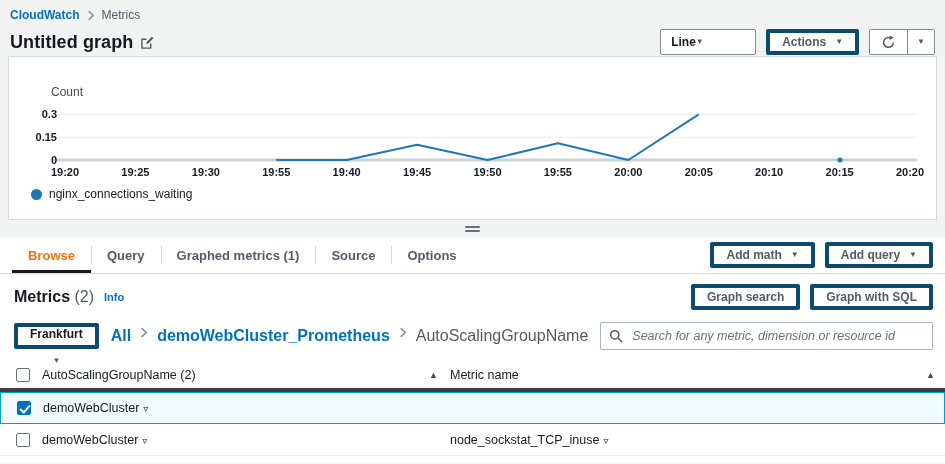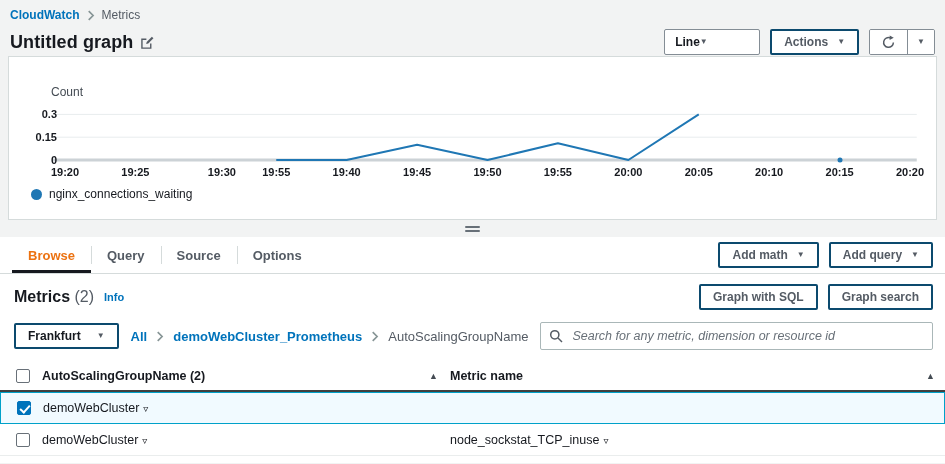--- a/index.html
+++ b/index.html
@@ -20,21 +20,21 @@
   .crumbs .cur { color: #545b64; }
   .title-row { display: flex; align-items: center; margin-top: 7px; }
   .title-row h1 { font-size: 18px; font-weight: bold; letter-spacing: .1px; }
   .edit-btn { margin-left: 8px; display: inline-flex; cursor: pointer; }
 
   .toolbar { margin-left: auto; display: flex; align-items: center; gap: 10px; }
   .btn, .select, .seg-wrap, .split {
     height: 26px; background: #fff; border-radius: 2px; font-size: 12px;
   }
   .btn {
-    border: 2px solid #0c4a6e; color: #545b64; font-weight: bold;
+    border: 4px solid #0c4a6e; color: #545b64; font-weight: bold;
     display: inline-flex; align-items: center; gap: 9px; padding: 0 12px; cursor: pointer;
     font-family: inherit;
   }
   .caret { font-size: 8px; color: #545b64; line-height: 1; }
   .seg-wrap { border: 1px solid #d5dbdb; display: flex; align-items: stretch; overflow: hidden; }
   .seg { padding: 0 10px; display: flex; align-items: center; font-size: 12px; font-weight: bold;
          color: #545b64; cursor: pointer; }
   .seg.selected { color: #0073bb; }
   .seg.custom { border-left: 1px solid #d5dbdb; gap: 7px; padding: 0 11px; }
   .select { border: 1px solid #848d95; width: 96px; display: inline-flex; align-items: center;
@@ -81,33 +81,33 @@
 
   .metrics-row { display: flex; align-items: center; padding: 10px 12px 6px 14px; }
   .metrics-row h2 { font-size: 16px; }
   .metrics-row h2 .b { font-weight: bold; }
   .metrics-row h2 .cnt { font-weight: normal; color: #545b64; }
   .info { margin-left: 10px; font-size: 11px; font-weight: bold; color: #0073bb;
           text-decoration: none; cursor: pointer; }
   .metrics-row .spacer { flex: 1; }
 
   .filter-row { display: flex; align-items: center; padding: 6px 12px 8px 14px; gap: 12px; }
-  .region { color: #16191f; gap: 16px; }
-  .path { display: flex; align-items: center; gap: 9px; font-size: 13px; white-space: nowrap; }
+  .region { color: #16191f; gap: 16px; flex-direction: column; }
+  .path { display: flex; gap: 9px; font-size: 16px; white-space: nowrap; }
   .path a { color: #0073bb; text-decoration: none; font-weight: bold; cursor: pointer; }
   .path .cur { color: #545b64; }
   .search { flex: 1; position: relative; }
   .search input { width: 100%; height: 28px; border: 1px solid #aab7b8; border-radius: 2px;
                   padding: 0 8px 0 31px; font-size: 12.5px; font-family: inherit; color: #16191f; }
   .search input::placeholder { color: #687078; font-style: italic; }
   .sicon { position: absolute; left: 9px; top: 7px; pointer-events: none; }
 
   .table { margin-top: 4px; }
   .thead, .trow { display: flex; align-items: center; }
-  .thead { height: 30px; border-bottom: 2px solid #404040; font-size: 12.5px; font-weight: bold; text-align: center; }
+  .thead { height: 30px; border-bottom: 4px solid #404040; font-size: 12.5px; font-weight: normal; text-align: center; }
   .cb-cell { width: 42px; padding-left: 16px; display: flex; align-items: center; }
   .c1 { width: 408px; display: flex; align-items: center; justify-content: space-between;
         padding-right: 12px; }
   .c2 { flex: 1; display: flex; align-items: center; justify-content: space-between;
         padding-right: 10px; }
   .sort { font-size: 9px; color: #444b53; }
   .trow { height: 32px; border-bottom: 1px solid #eaeded; font-size: 12.5px; cursor: pointer; }
   .trow.selected { background: #f1faff; border: 1px solid #00a1c9; }
   .fdrop { font-size: 10px; color: #16191f; margin-left: 4px; cursor: pointer; }
   .cb { width: 14px; height: 14px; border: 1px solid #687078; border-radius: 2px;
@@ -172,21 +172,21 @@
           <polyline points="250.0,100.0 333.3,100.0 416.7,73.3 500.0,100.0 583.3,70.7 666.7,100.0 750.0,20.0" fill="none" stroke="#1f77b4" stroke-width="2" stroke-linejoin="round" vector-effect="non-scaling-stroke"></polyline>
         </svg>
     <span class="ylab" style="top: 100%;">0</span>
         <span class="ylab" style="top: 60%;">0.15</span>
         <span class="ylab" style="top: 20%;">0.3</span>
         <span class="dot" style="left: 91.6667%; top: 100%; background: rgb(31, 119, 180);"></span>
       </div>
     <div class="x-axis" id="x-ticks">
         <span style="left: 0%;">19:20</span>
         <span style="left: 8.33333%;">19:25</span>
-        <span style="left: 16.6667%; margin-left: 16px;">19:30</span>
+        <span style="left: 16.6667%;">19:30</span>
         <span style="left: 25%;">19:55</span>
         <span style="left: 33.3333%;">19:40</span>
         <span style="left: 41.6667%;">19:45</span>
         <span style="left: 50%;">19:50</span>
         <span style="left: 58.3333%;">19:55</span>
         <span style="left: 66.6667%;">20:00</span>
         <span style="left: 75%;">20:05</span>
         <span style="left: 83.3333%;">20:10</span>
         <span style="left: 91.6667%;">20:15</span>
         <span style="left: 100%;">20:20</span>
@@ -203,20 +203,21 @@
       <i></i>
       <i></i>
     </div>
 
   <section class="panel">
 
     <div class="tabs-row">
       <ul id="tabs">
           <li class="active">Browse</li>
           <li>Query</li>
+          <li>Graphed metrics (1)</li>
           <li>Source</li>
           <li>Options</li>
         </ul>
       <div class="tab-actions">
         <button class="btn">
           <span>Add math</span>
           <span class="caret">▼</span>
         </button>
         <button class="btn">
           <span>Add query</span>
@@ -226,22 +227,22 @@
     </div>
 
     <div class="metrics-row">
       <h2>
         <span class="b">Metrics</span>
         <span class="cnt">(2)</span>
       </h2>
       <a class="info">Info</a>
       <div class="spacer"></div>
       <div class="tab-actions">
+        <button class="btn">Graph search</button>
         <button class="btn">Graph with SQL</button>
-        <button class="btn">Graph search</button>
       </div>
     </div>
 
     <div class="filter-row">
       <button class="btn region">
         <span>Frankfurt</span>
         <span class="caret">▼</span>
       </button>
       <nav class="path" id="path">
           <a>All</a>

